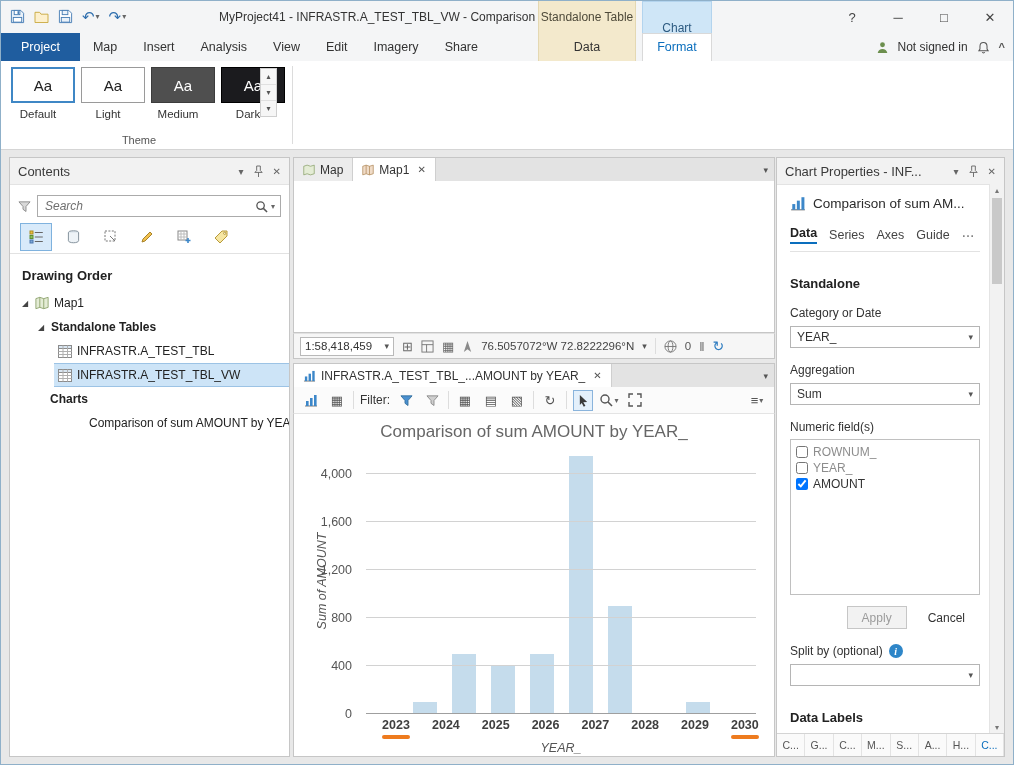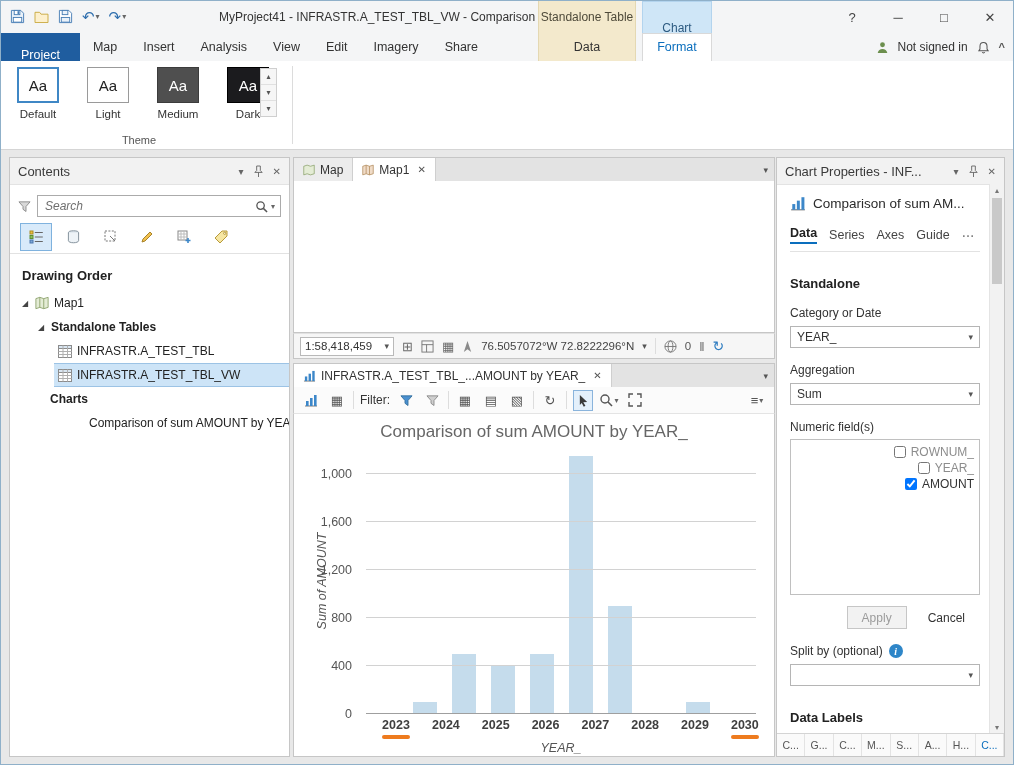--- a/index.html
+++ b/index.html
@@ -25,29 +25,29 @@
   .ctx-blue{position:absolute;left:641px;top:0;width:70px;height:32px;background:#cfe6f7;
             border:1px solid #b3d4ee;border-bottom:none;box-sizing:border-box;z-index:2;}
   .ctx-blue-label{margin-top:19px;text-align:center;font-size:12px;color:#2c5a80;}
   .format-tab{position:absolute;left:641px;top:32px;width:70px;height:28px;background:#fff;
               border:1px solid #d9d9d9;border-bottom:none;box-sizing:border-box;line-height:27px;text-align:center;
               color:#0a6ebd;font-size:12.5px;z-index:3;}
 
   
   .ribbontabs{position:absolute;left:0;top:32px;right:0;height:28px;background:#f4f5f6;display:flex;}
   .rtab{padding:0 13px;line-height:28px;font-size:12.5px;color:#333;white-space:nowrap;}
-  .rtab.project{background:#1f5d9f;color:#fff;padding:8px 20px;}
+  .rtab.project{background:#1f5d9f;color:#fff;padding:0 20px;}
   .signin{position:absolute;right:8px;top:32px;height:28px;display:flex;align-items:center;gap:9px;
           font-size:12px;color:#333;z-index:4;}
   .collapse-glyph{font-size:11px;color:#555;font-weight:bold;}
   .ribbonbody{position:absolute;left:0;top:60px;right:0;height:88px;background:#fff;border-bottom:1px solid #d5d5d5;}
   .theme-group{position:absolute;left:0;top:0;width:292px;height:88px;}
   .theme-items{position:absolute;left:10px;top:6px;display:flex;gap:16px;}
   .theme-item{width:54px;text-align:center;}
-  .sample{width:42px;height:36px;margin:0 auto;display:flex;align-items:center;justify-content:center;
+  .sample{width:64px;height:36px;margin:0 auto;display:flex;align-items:center;justify-content:center;
           font-size:15px;border:1px solid #9a9a9a;background:#fff;color:#222;box-sizing:border-box;}
   .s-default{border:2px solid #3f87c5;}
   .s-medium{background:#4f4f4f;color:#fff;border-color:#3c3c3c;}
   .s-dark{background:#1b1b1e;color:#fff;border-color:#000;}
   .theme-label{margin-top:5px;font-size:11.5px;color:#333;}
   .gal-scroll{position:absolute;right:16px;top:7px;width:15px;border:1px solid #cfcfcf;background:#f6f6f6;}
   .gal-scroll span{display:block;height:15px;line-height:15px;text-align:center;font-size:8px;color:#555;
                    border-bottom:1px solid #e0e0e0;}
   .gal-scroll span:last-child{border-bottom:none;}
   .group-label{position:absolute;left:0;right:16px;bottom:3px;text-align:center;font-size:11px;color:#555;}
@@ -134,21 +134,21 @@
   .ptabs{display:flex;align-items:center;gap:12px;margin-top:15px;font-size:12.5px;color:#444;}
   .ptab.active{color:#222;font-weight:bold;border-bottom:2px solid #0a6ebd;padding-bottom:2px;}
   .ptab.overflow{color:#666;letter-spacing:1px;}
   .psep{height:1px;background:#e2e2e2;margin-top:7px;}
   .sheading{font-weight:bold;font-size:13px;color:#222;margin-top:24px;}
   .flabel{font-size:12px;color:#333;margin-top:15px;display:flex;align-items:center;gap:6px;}
   .select{margin-top:6px;height:22px;border:1px solid #b5b5b5;background:#fff;display:flex;align-items:center;
           justify-content:space-between;padding:0 6px;font-size:12px;color:#333;box-sizing:border-box;}
   .caret{font-size:9px;color:#555;}
   .listbox{margin-top:5px;height:156px;border:1px solid #c0c0c0;padding:4px 5px;box-sizing:border-box;}
-  .lrow{display:flex;align-items:center;gap:5px;height:16px;font-size:12px;color:#333;justify-content:flex-end;}
+  .lrow{display:flex;align-items:center;gap:5px;height:16px;font-size:12px;color:#333;}
   .lrow input{width:12px;height:12px;margin:0;}
   .lrow.dim span{color:#8d8d8d;}
   .btnrow{display:flex;justify-content:flex-end;gap:6px;margin-top:11px;}
   .btn{height:23px;padding:0 14px;font-size:12px;font-family:inherit;border:1px solid #c6c6c6;background:#f2f2f2;color:#9b9b9b;}
   .btn.flat{border-color:transparent;background:transparent;color:#333;}
   .infocircle{width:14px;height:14px;border-radius:50%;background:#2e86c8;color:#fff;font-size:10px;
               font-style:italic;display:inline-flex;align-items:center;justify-content:center;font-weight:bold;
               font-family:"Liberation Serif",serif;}
   .btabs{position:absolute;left:0;right:0;bottom:0;height:22px;border-top:1px solid #d4d4d4;display:flex;background:#fafafa;}
   .btab{flex:1;border-right:1px solid #e3e3e3;display:flex;align-items:center;justify-content:center;
@@ -492,21 +492,21 @@
 
   <div class="chartbody">
     <div class="ctitle">Comparison of sum AMOUNT by YEAR_</div>
     <div id="ylab">Sum of AMOUNT</div>
     <div id="yticks">
         <div class="ytick" style="bottom: -7px;">0</div>
         <div class="ytick" style="bottom: 41px;">400</div>
         <div class="ytick" style="bottom: 89px;">800</div>
         <div class="ytick" style="bottom: 137px; text-align: right;">1,200</div>
         <div class="ytick" style="bottom: 185px;">1,600</div>
-        <div class="ytick" style="bottom: 233px;">1,000</div>
+        <div class="ytick" style="bottom: 233px;">4,000</div>
       </div>
     <div id="plot">
       <div class="bars" id="bars">
           <div class="bar-slot"></div>
           <div class="bar-slot">
             <div class="bar" style="height: 12px; background: rgb(197, 220, 236);"></div>
           </div>
           <div class="bar-slot">
             <div class="bar" style="height: 60px; background: rgb(197, 220, 236);"></div>
           </div>

